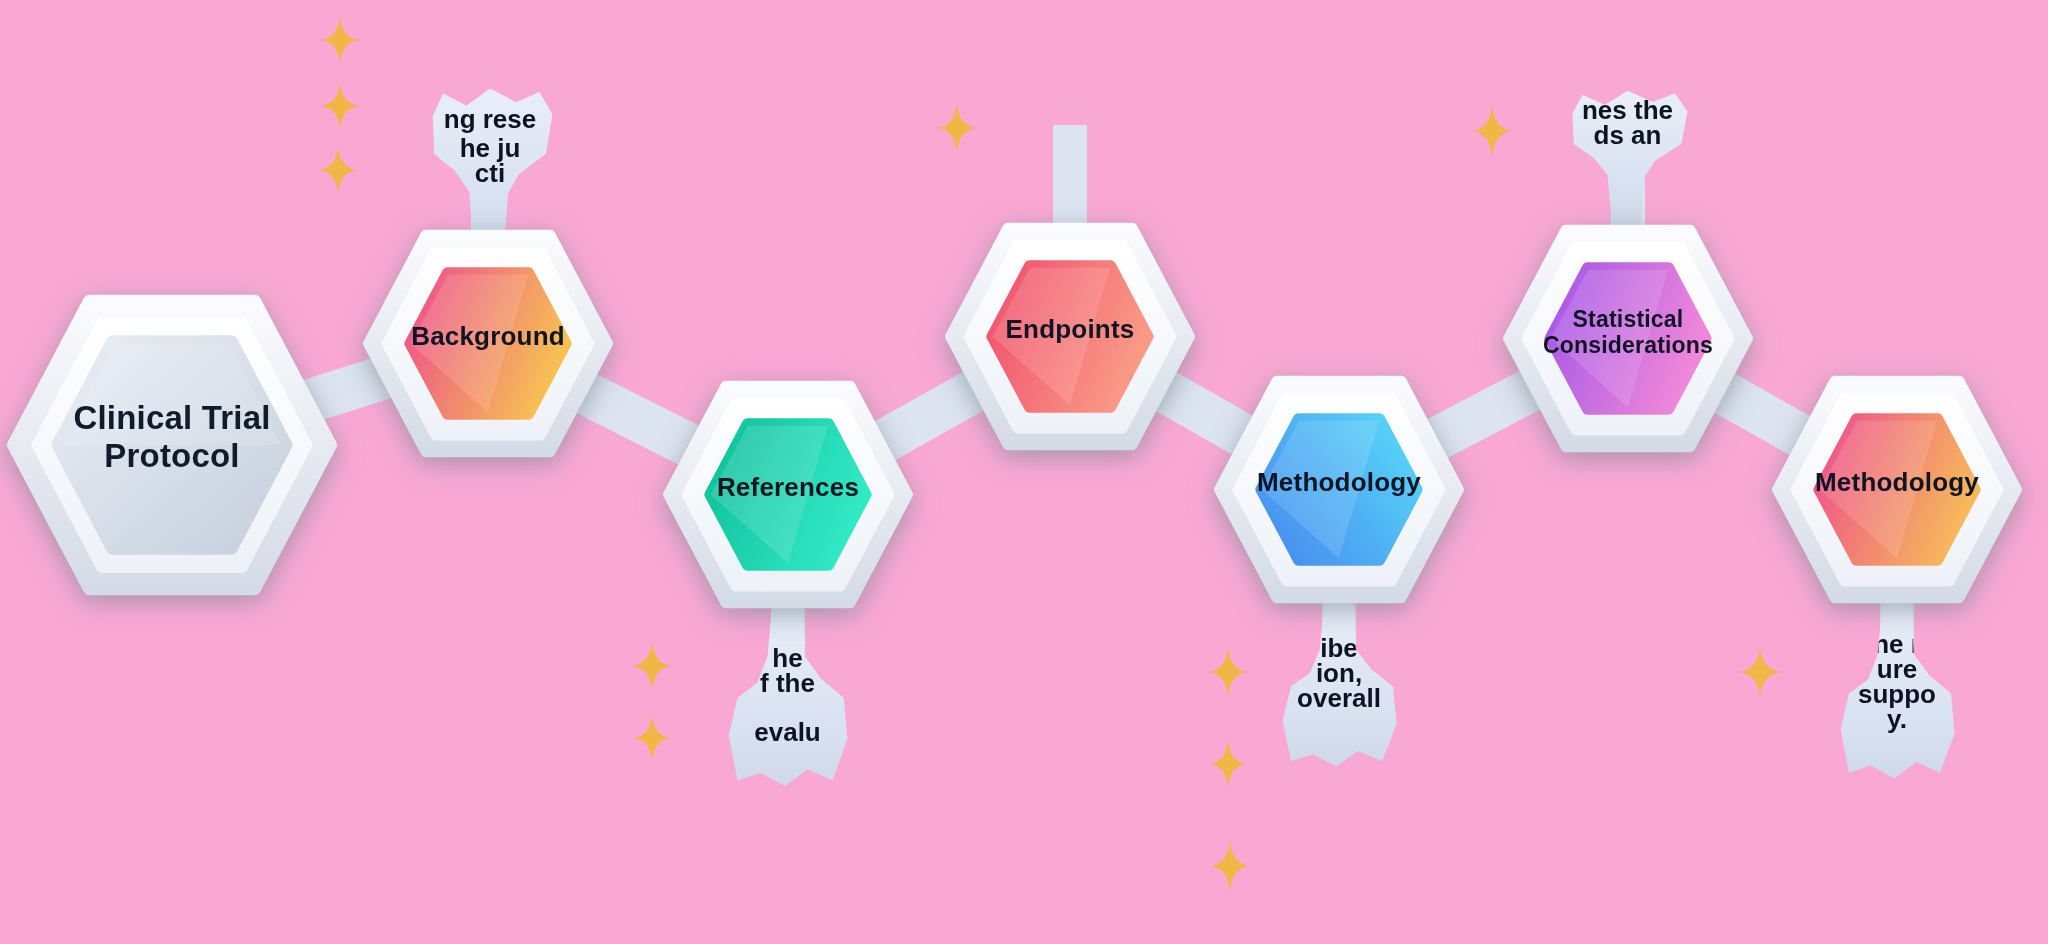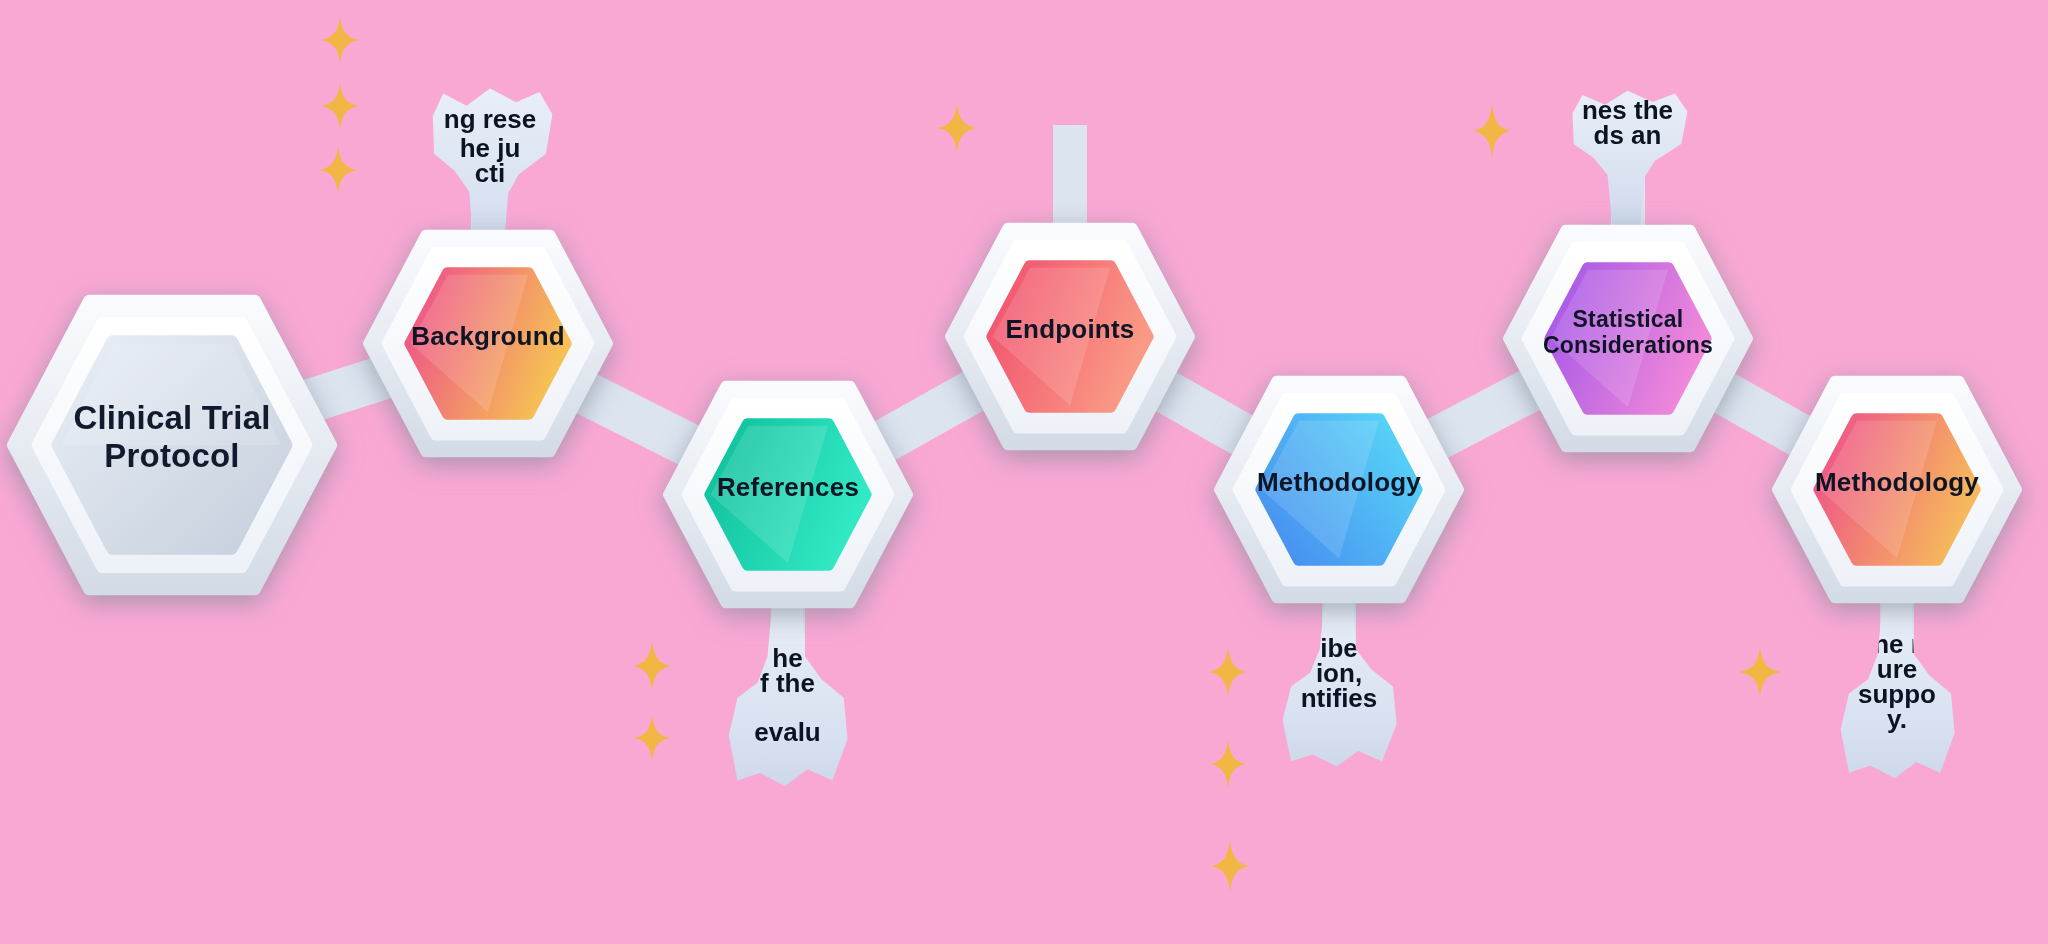--- a/index.html
+++ b/index.html
@@ -62,21 +62,21 @@
 
   <div class="callout callout-below" style="left:725px;top:600px;width:125px;height:142px;padding-top:46px;">
     <div class="callout-line">he</div>
     <div class="callout-line">f the</div>
     <div class="callout-line" style="margin-top:24px;">evalu</div>
   </div>
 
   <div class="callout callout-below" style="left:1279px;top:598px;width:120px;height:132px;padding-top:38px;">
     <div class="callout-line">ibe</div>
     <div class="callout-line">ion,</div>
-    <div class="callout-line">ntifies</div>
+    <div class="callout-line">overall</div>
   </div>
 
   <div class="callout callout-below" style="left:1837px;top:600px;width:120px;height:148px;padding-top:32px;">
     <div class="callout-line">ne r</div>
     <div class="callout-line">ure</div>
     <div class="callout-line">suppo</div>
     <div class="callout-line">y.</div>
   </div>
 
   <div class="node" style="left:7px;top:285px;width:330px;height:320px;">

